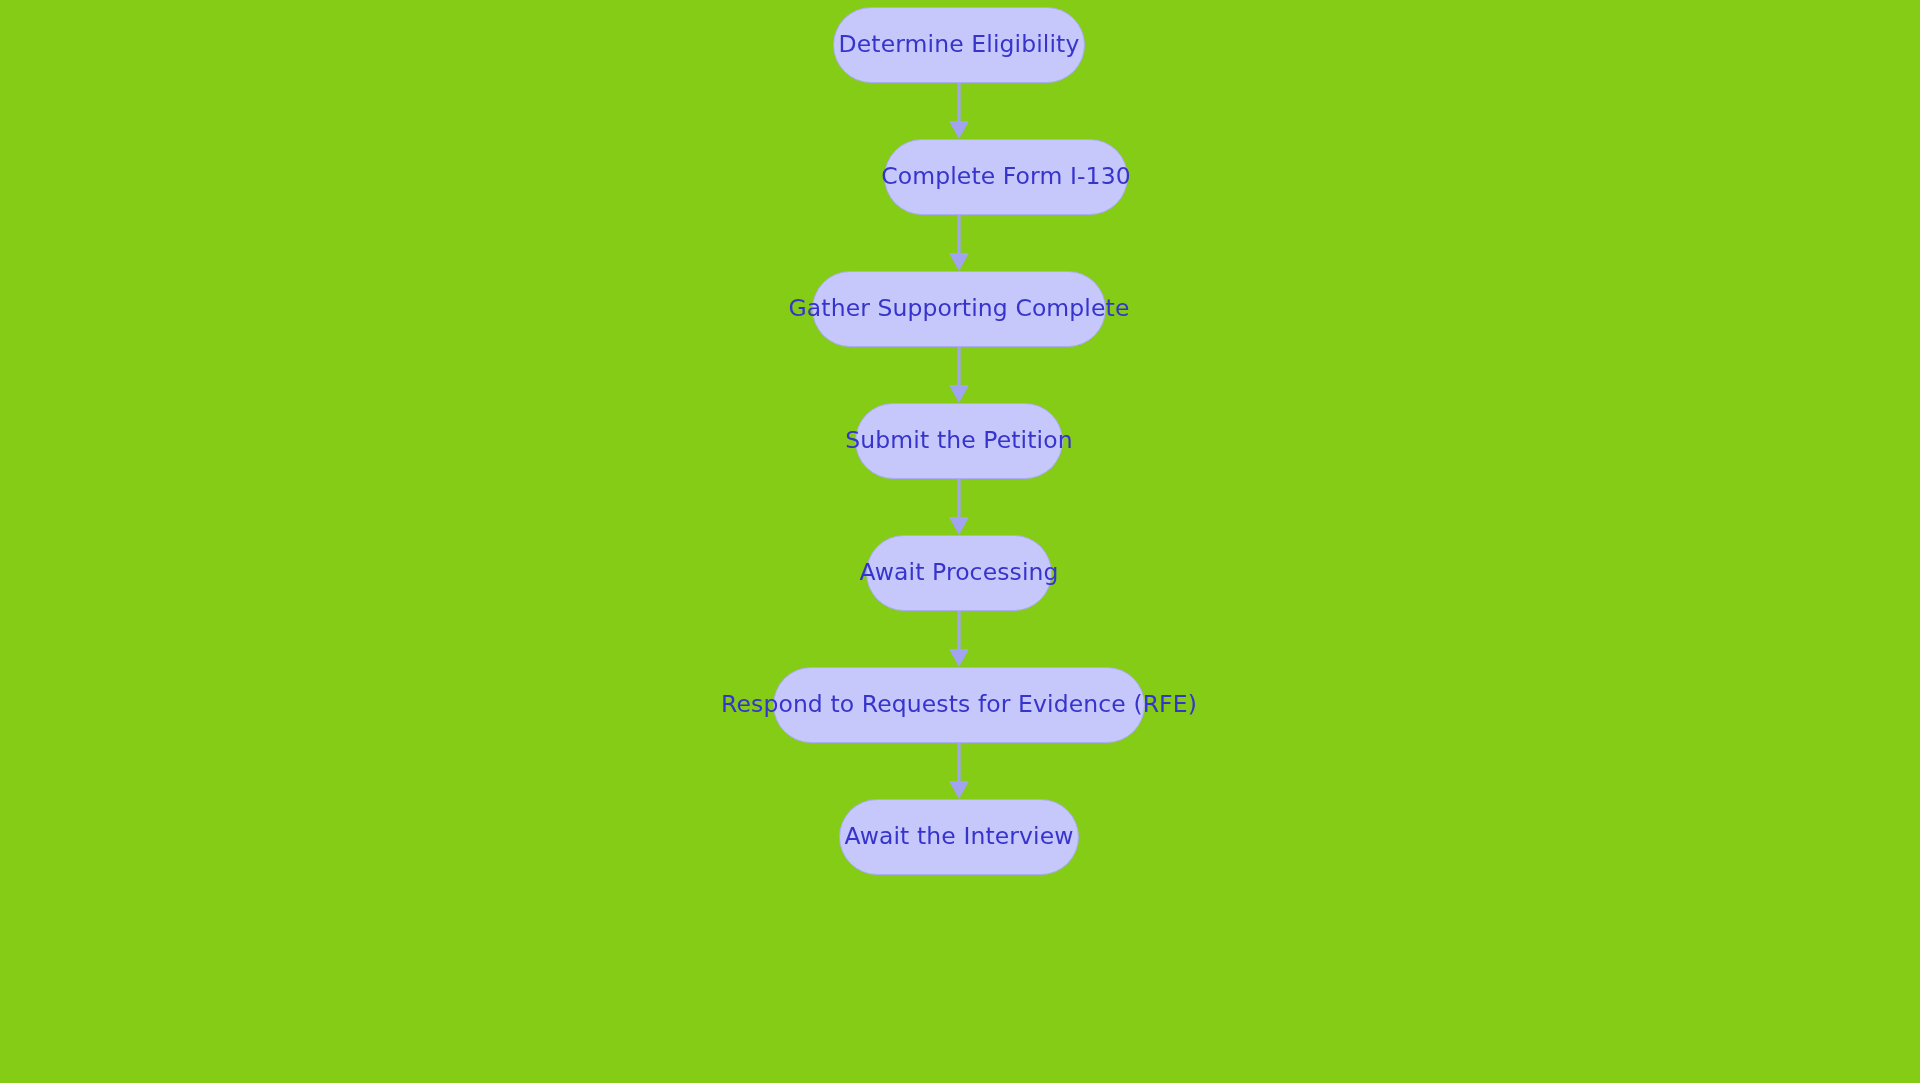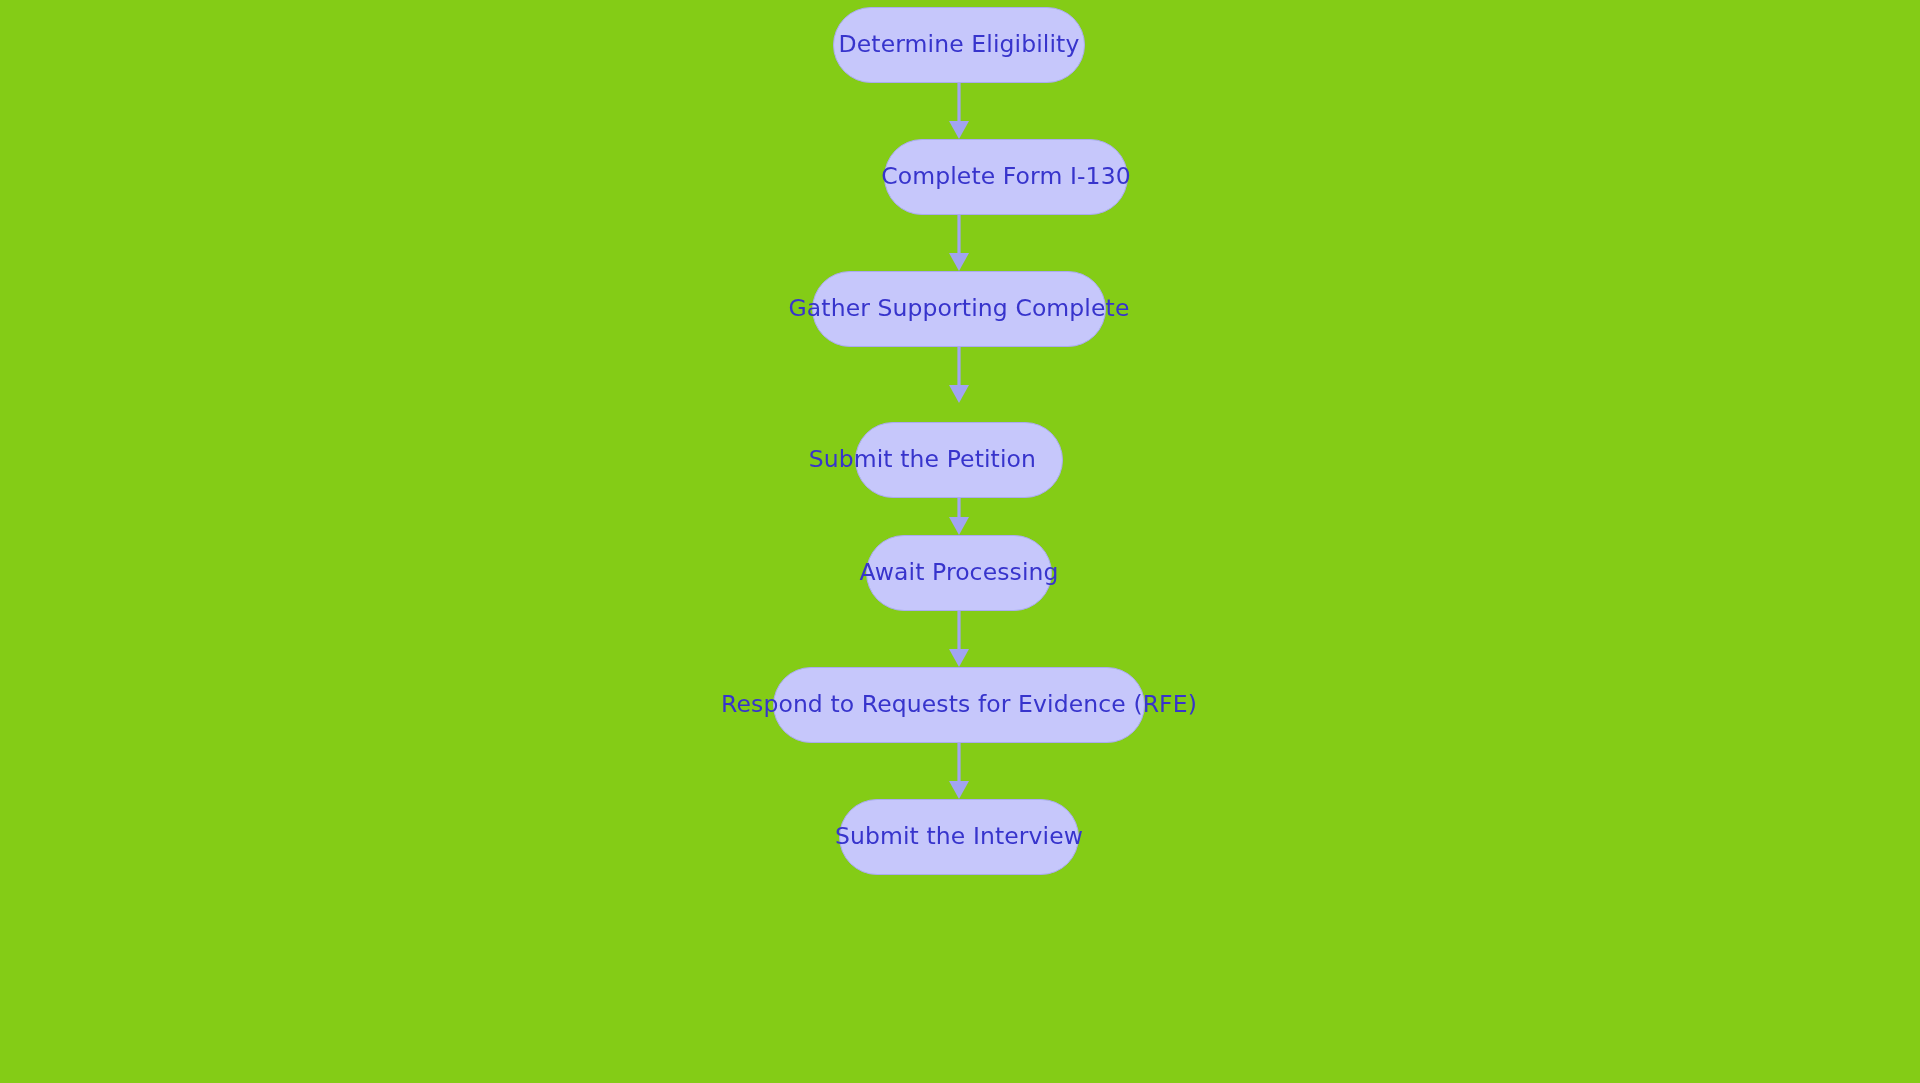--- a/index.html
+++ b/index.html
@@ -107,29 +107,29 @@
   </div>
 
   <div class="node" style="left:959px; top:177px; width:244px;margin-left:47px;">
     <span class="node-label">Complete Form I-130</span>
   </div>
 
   <div class="node" style="left:959px; top:309px; width:294px;">
     <span class="node-label">Gather Supporting Complete</span>
   </div>
 
-  <div class="node" style="left:959px; top:460px; width:208px;justify-content:flex-end;">
+  <div class="node" style="left:959px; top:441px; width:208px;">
     <span class="node-label">Submit the Petition</span>
   </div>
 
   <div class="node" style="left:959px; top:705px; width:372px;">
     <span class="node-label">Respond to Requests for Evidence (RFE)</span>
   </div>
 
   <div class="node" style="left:959px; top:573px; width:186px;">
     <span class="node-label">Await Processing</span>
   </div>
 
   <div class="node" style="left:959px; top:837px; width:240px;">
-    <span class="node-label">Submit the Interview</span>
+    <span class="node-label">Await the Interview</span>
   </div>
 
 </div>
 
 </body></html>

